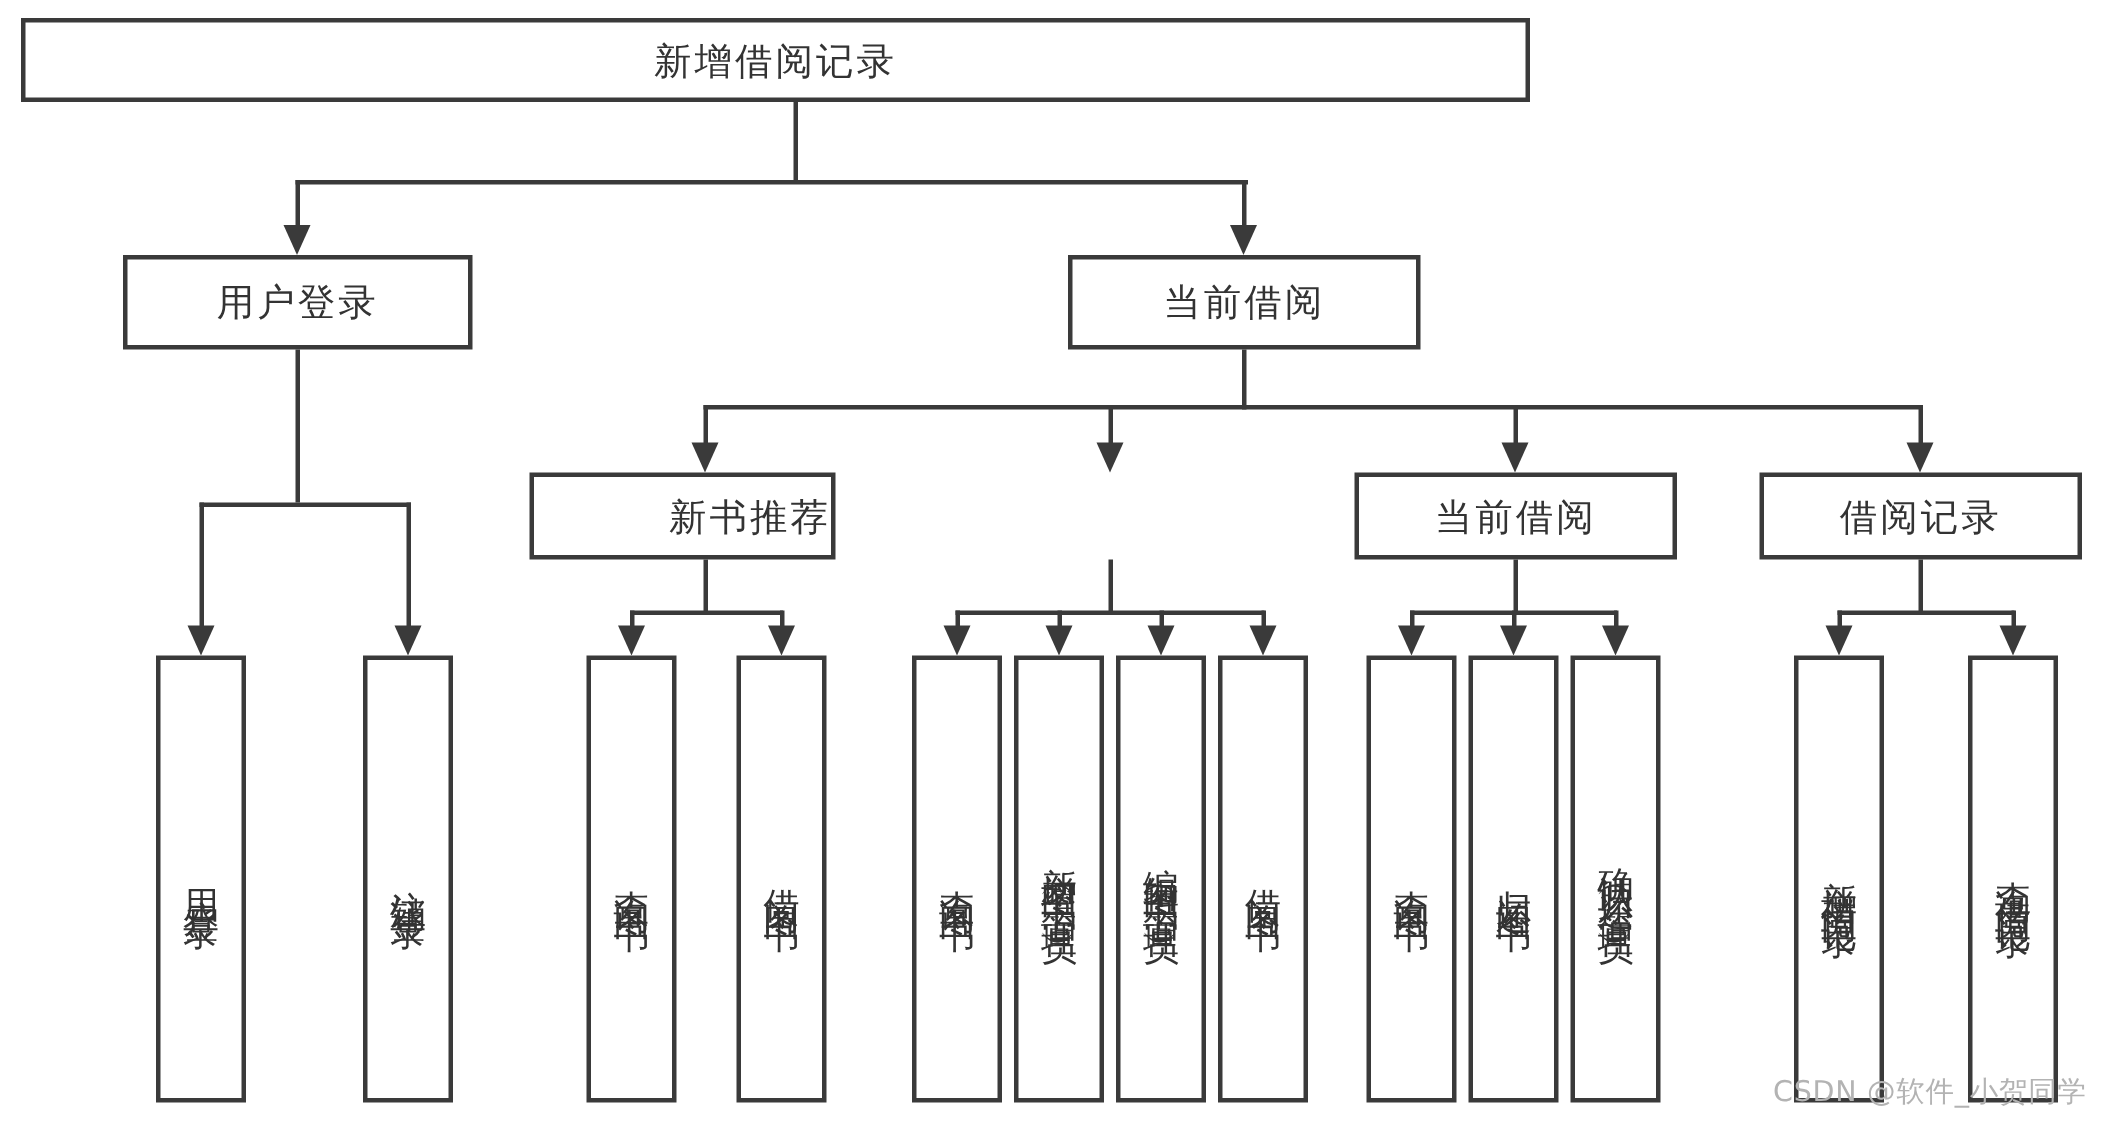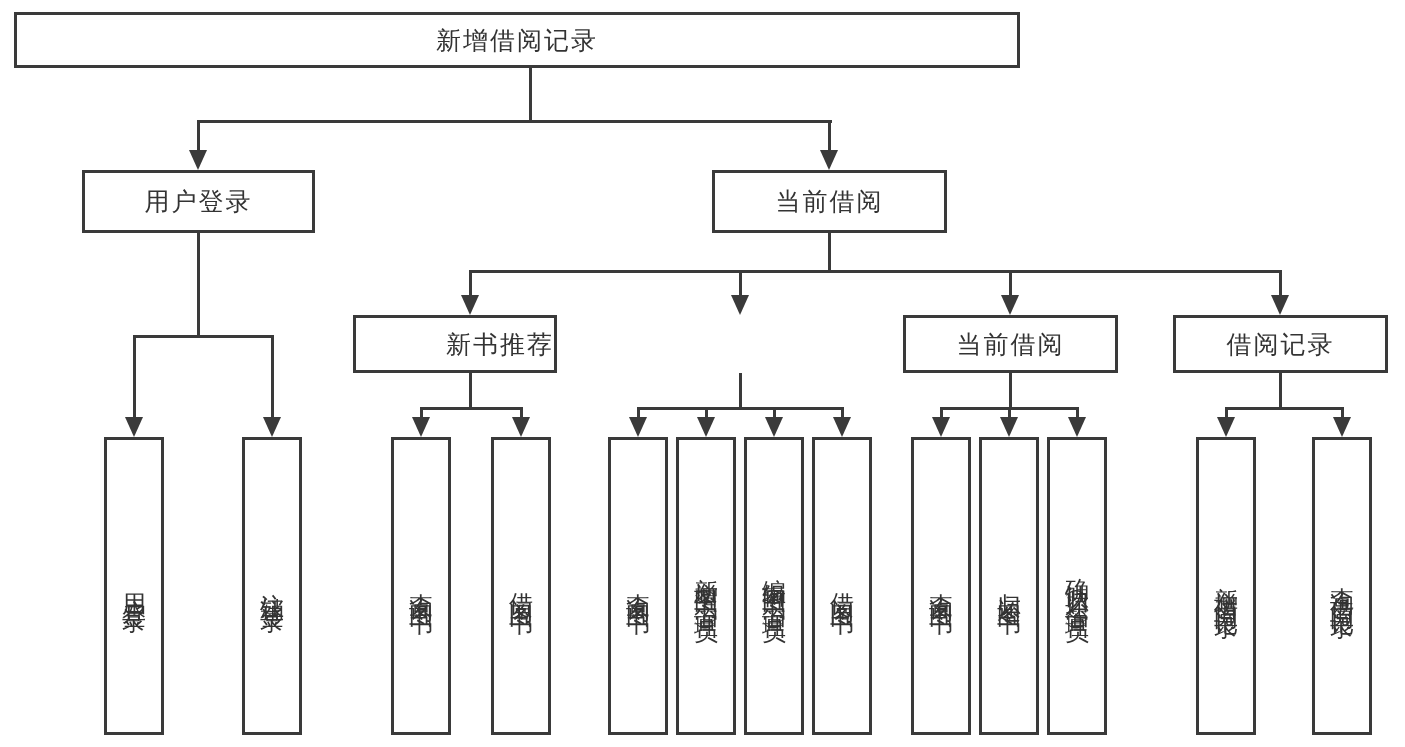--- a/index.html
+++ b/index.html
@@ -152,14 +152,15 @@
     <span class="vtext">确认归还（管理员）</span>
   </div>
 
   <div class="box leaf" style="left:1196px;top:437px;width:60px;height:298px;">
     <span class="vtext">新增借阅记录</span>
   </div>
   <div class="box leaf" style="left:1312px;top:437px;width:60px;height:298px;">
     <span class="vtext">查询借阅记录</span>
   </div>
 
+  <div class="watermark">CSDN @软件_小贺同学</div>
 
 </div>
 
 </body></html>

